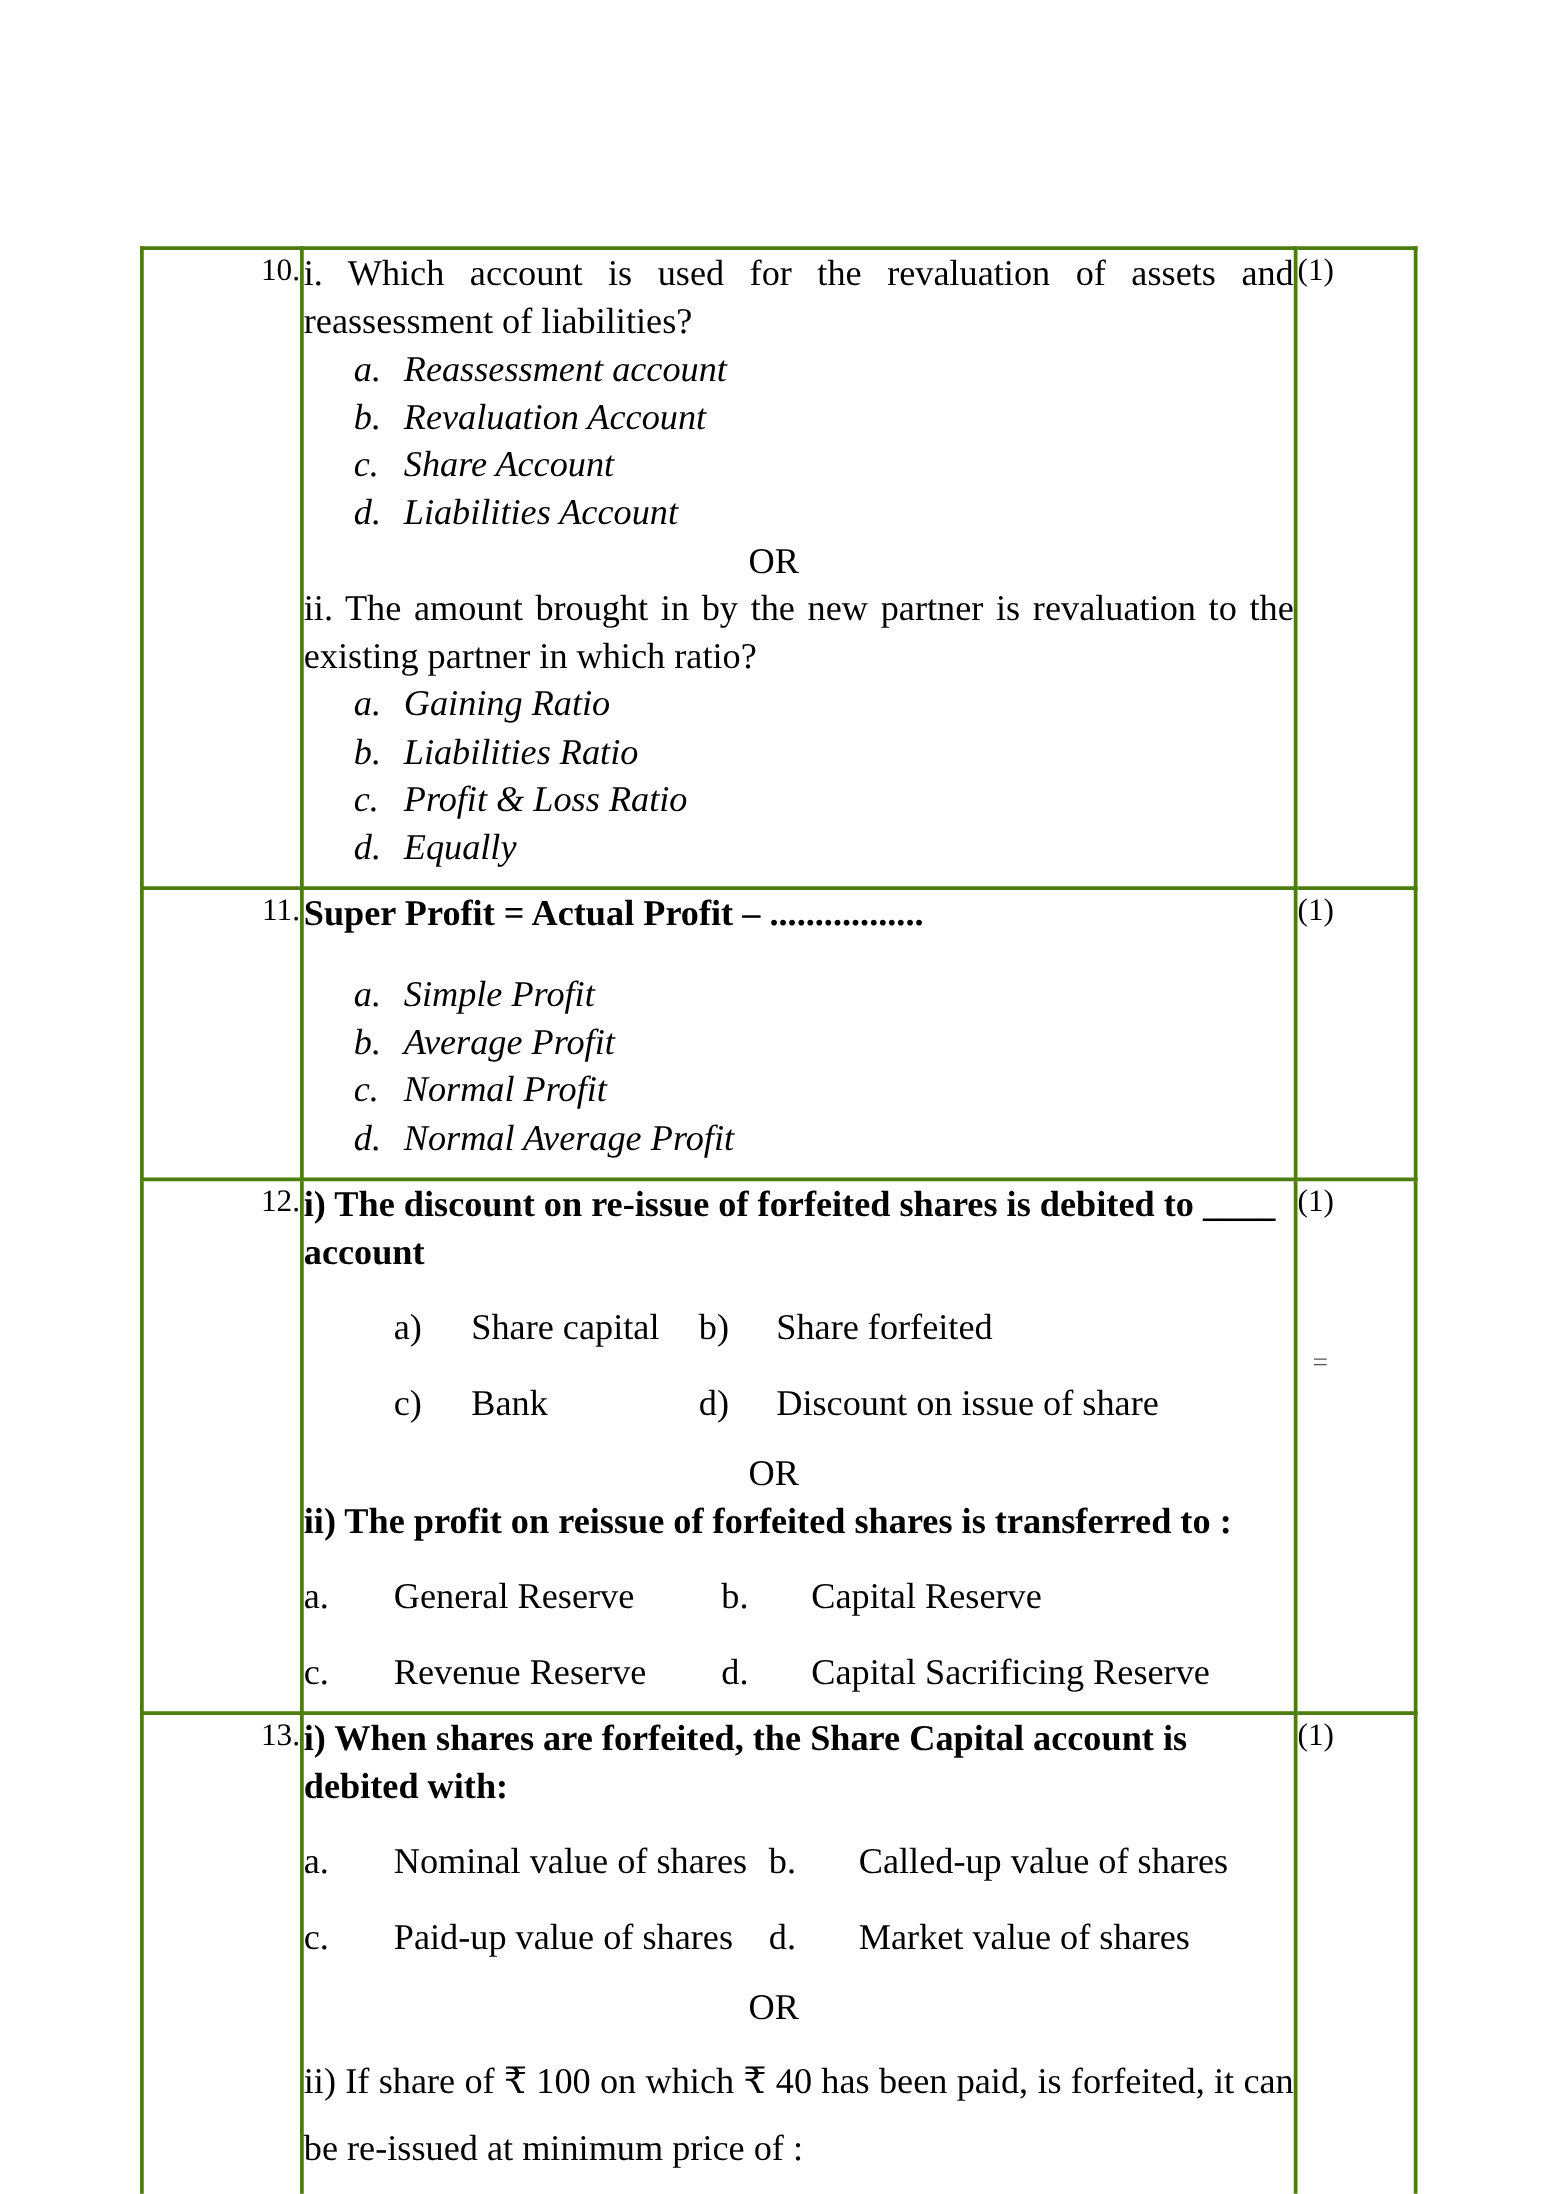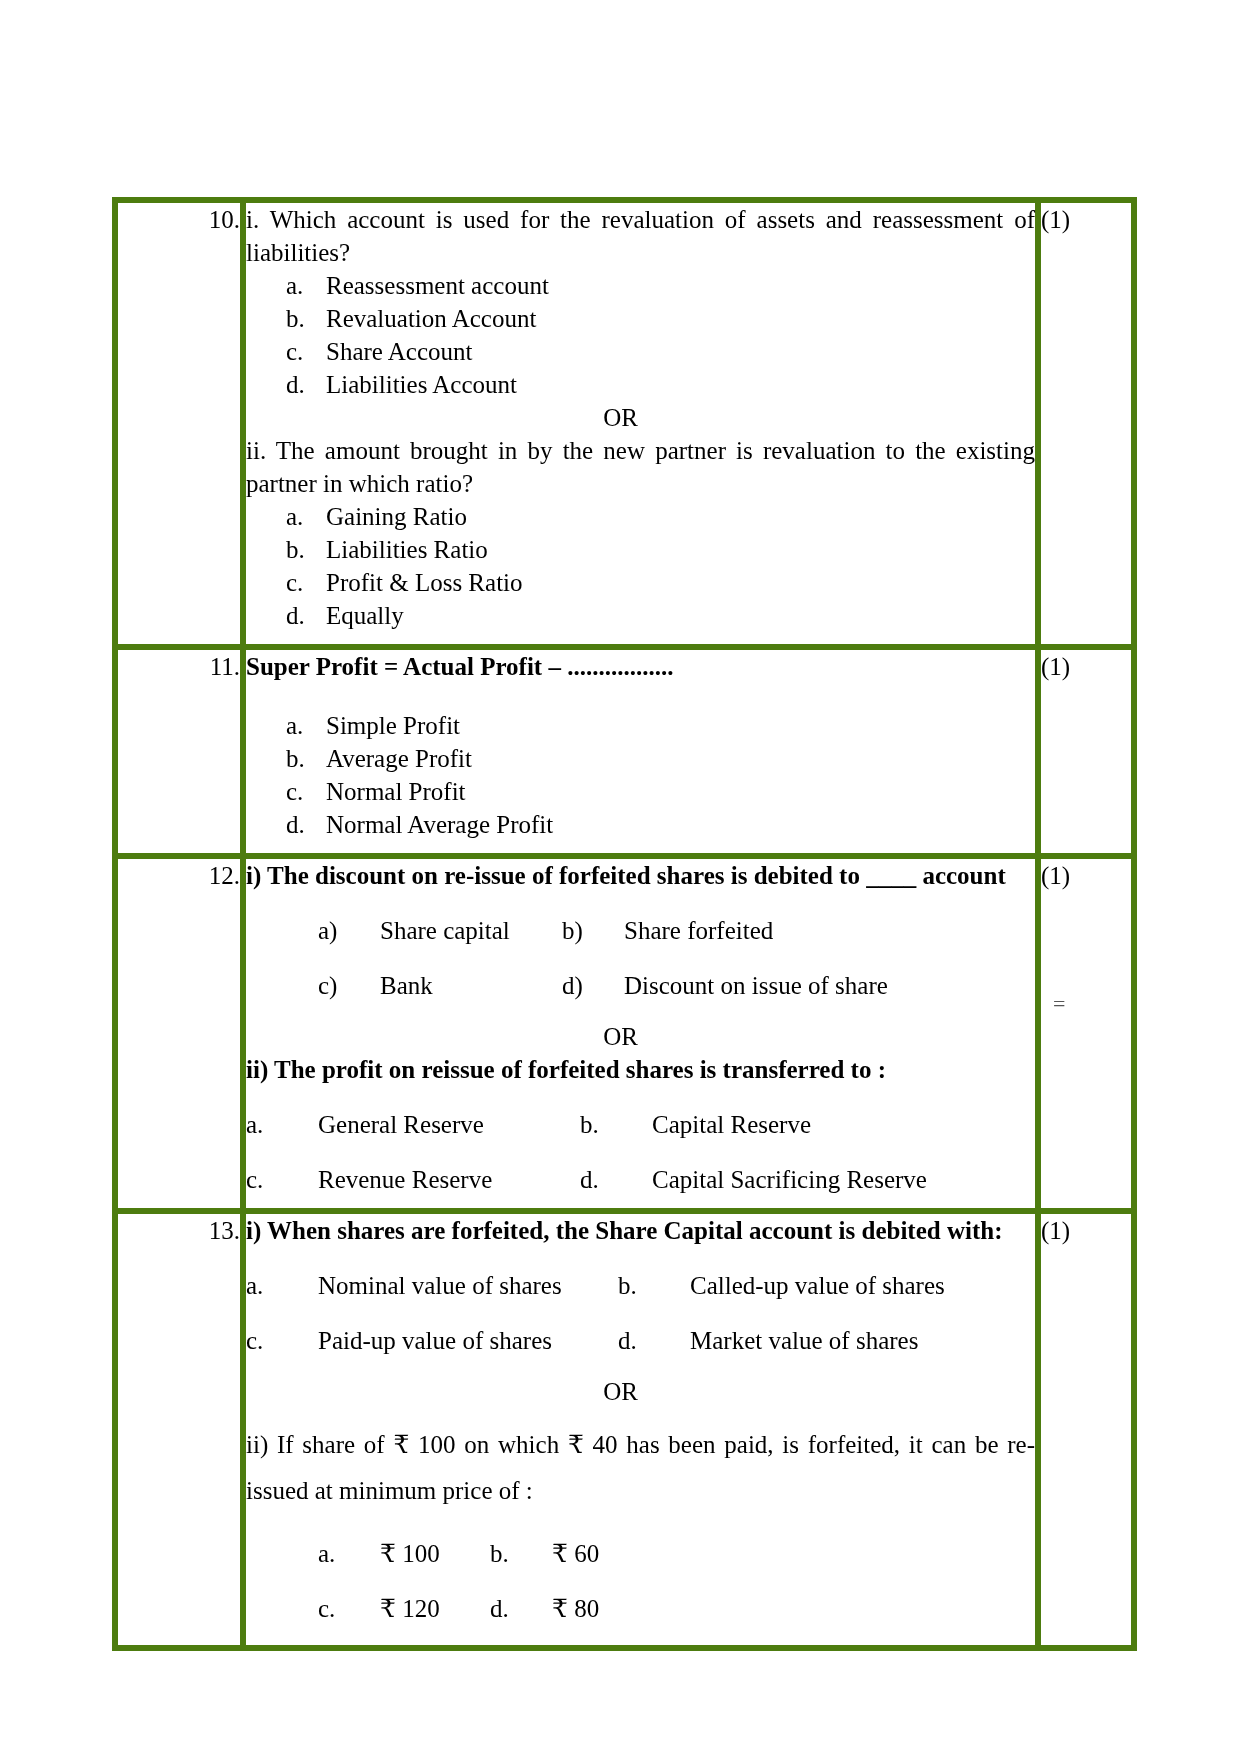--- a/index.html
+++ b/index.html
@@ -27,39 +27,39 @@
   .qtable {
     position: absolute;
     left: 112px;
     top: 197px;
     width: 1019px;
     border-collapse: collapse;
     table-layout: fixed;
   }
 
   .qtable td {
-    border: 6px solid #4d7c0f;
+    border: 3px solid #4d7c0f;
     vertical-align: top;
     padding: 0;
   }
 
   .col-num  { width: 128px; }
   .col-body { width: 795px; }
   .col-mark { width: 96px; }
 
   .num-cell {
     text-align: right;
     padding: 9px 14px 10px 0;
     font-size: 25px;
     line-height: 1.32;
   }
 
   .body-cell {
     padding: 9px 12px 12px 12px;
-    font-size: 25px;
+    font-size: 29px;
     line-height: 1.32;
   }
 
   .mark-cell {
     padding: 9px 0 10px 12px;
     font-size: 25px;
     line-height: 1.32;
     position: relative;
   }
 
@@ -77,20 +77,21 @@
   
   ol.opts {
     list-style: none;
     margin: 0;
     padding: 0 0 0 40px;
   }
   ol.opts li {
     margin: 0;
     padding: 0;
     white-space: nowrap;
+    font-style: italic;
   }
   ol.opts li .lt {
     display: inline-block;
     width: 40px;
   }
 
   
   .optrow {
     margin: 0;
     padding: 0;

